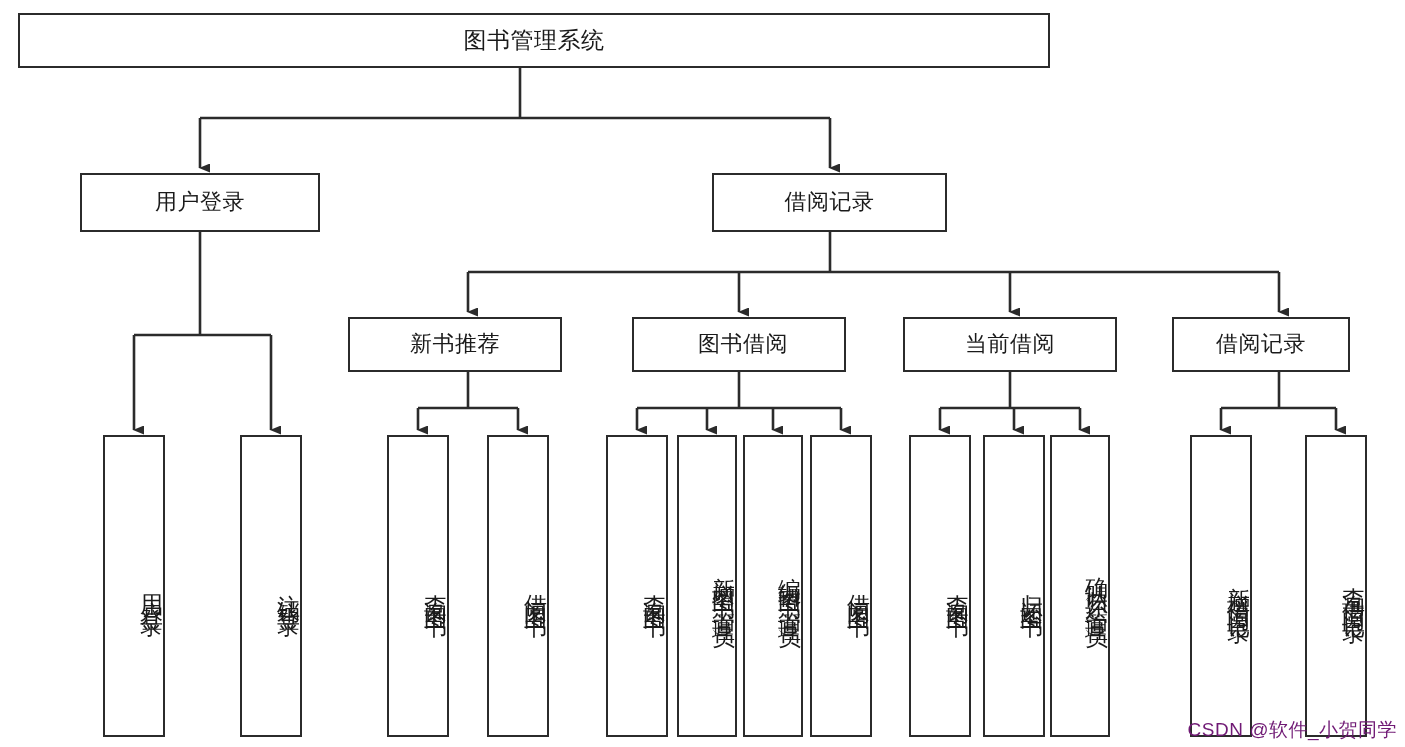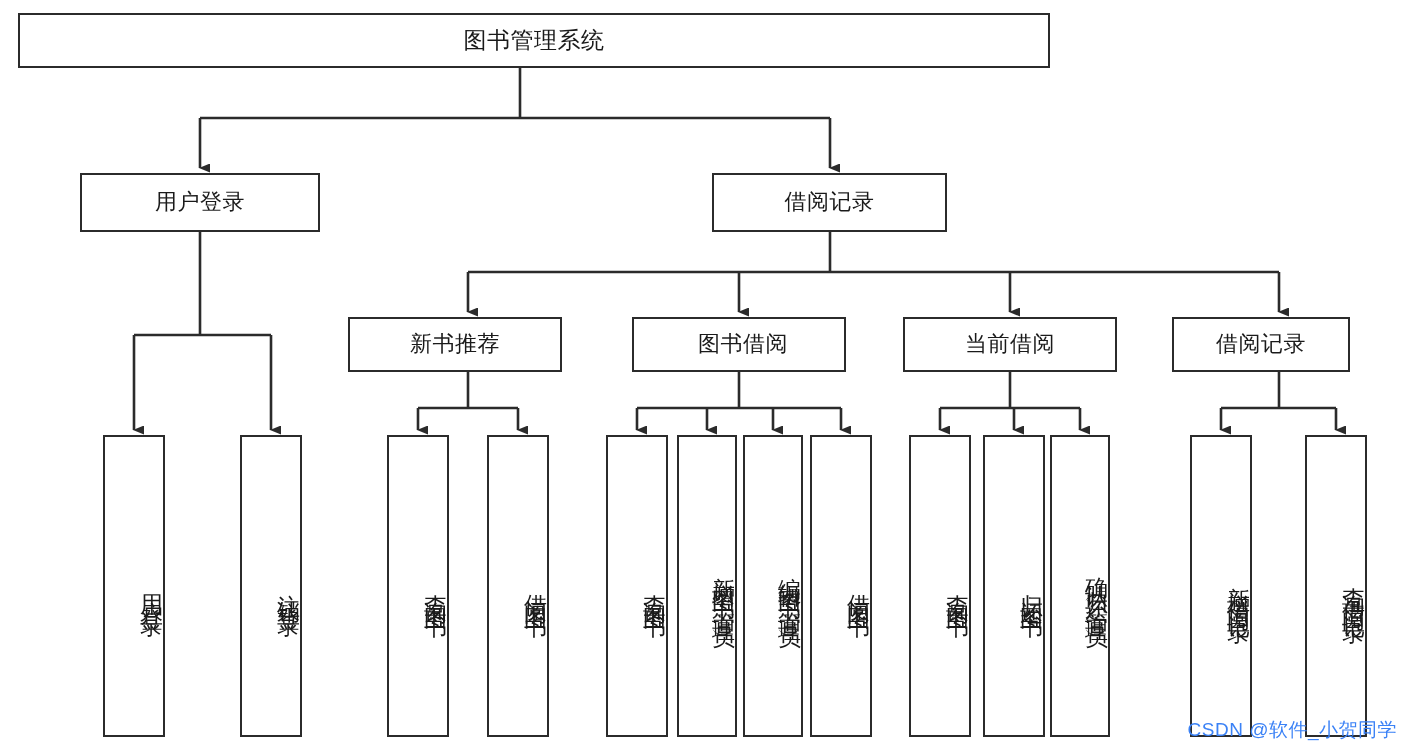--- a/index.html
+++ b/index.html
@@ -59,21 +59,21 @@
     writing-mode: vertical-rl;
     text-orientation: upright;
     display: block;
     margin-top: 6px;
   }
   #watermark {
     position: absolute;
     right: 8px;
     bottom: 4px;
     font-size: 19px;
-    color: #3b82f6;
+    color: #701a75;
     letter-spacing: 0.5px;
     white-space: nowrap;
     user-select: none;
   }
 </style>
 </head>
 <body>
 
 <div id="diagram-root">
 

